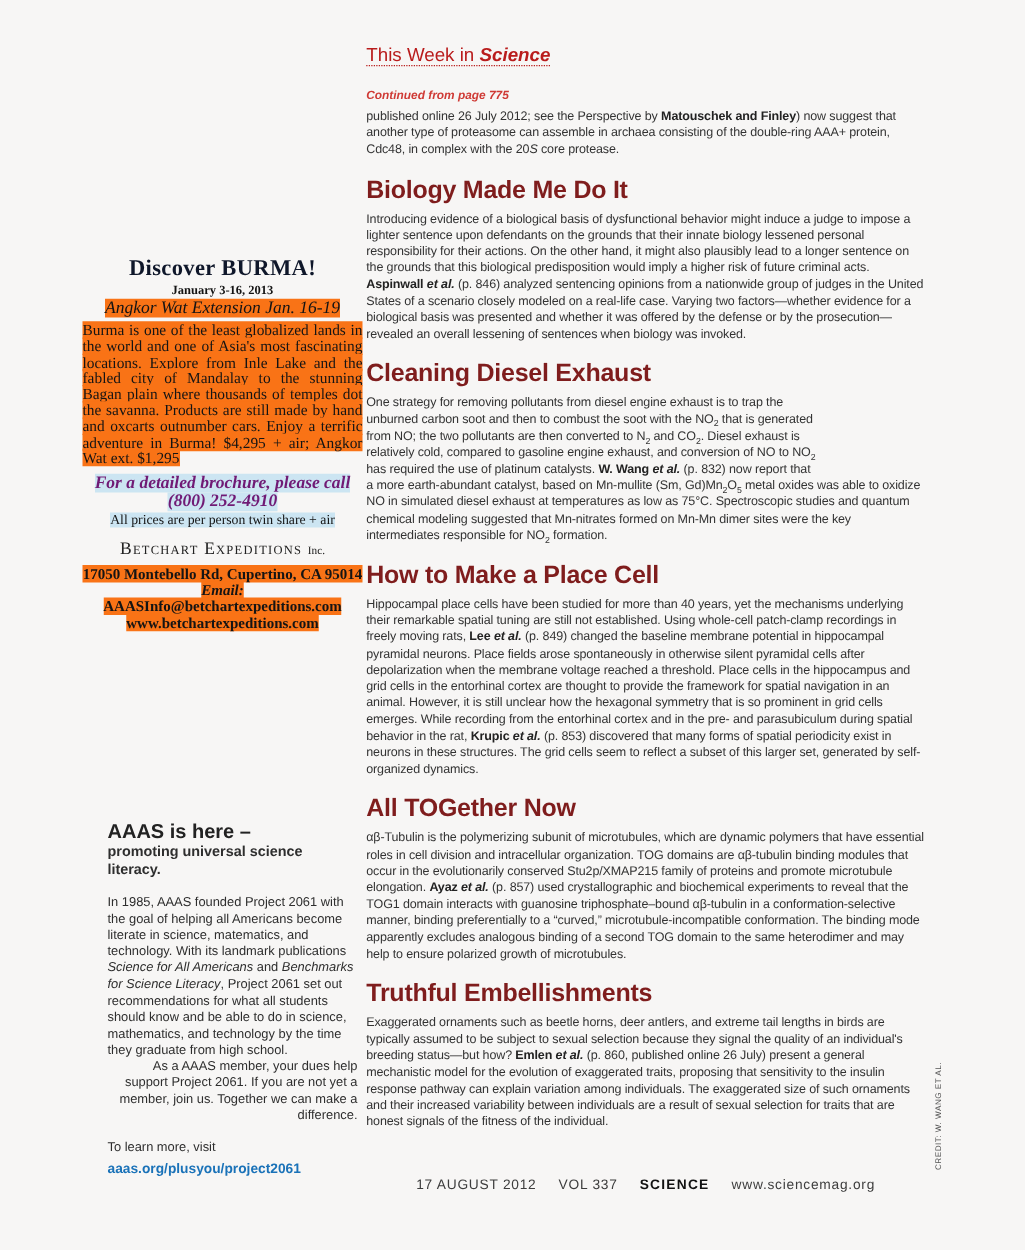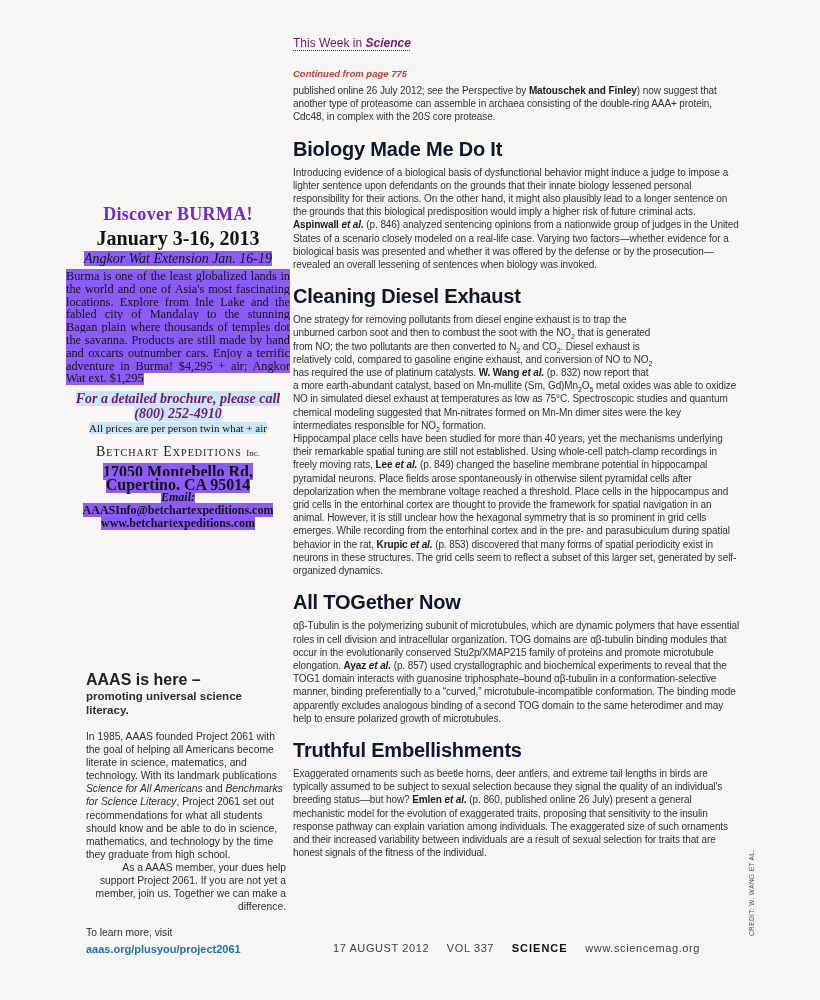--- a/index.html
+++ b/index.html
@@ -5,78 +5,78 @@
   html,body{margin:0;padding:0;}
   body{
     width:820px;height:1000px;position:relative;
     background:#f7f6f5;
     font-family:"Liberation Sans",sans-serif;
     color:#333;
     overflow:hidden;
   }
   
   .main{position:absolute;left:293px;top:36px;width:447px;}
-  .page-title{font-size:12px;font-weight:normal;margin:0 0 18px 0;color:#701a75;}
+  .page-title{font-size:15px;font-weight:normal;margin:0 0 18px 0;color:#b91c1c;}
   .page-title .tw{text-decoration:underline dotted 1px;text-underline-offset:3px;}
   .page-title em{font-weight:bold;font-style:italic;}
   .continued{color:#cf3a35;font-style:italic;font-weight:bold;font-size:9.5px;margin:0 0 5px 0;}
   p.body{font-size:10px;line-height:13.2px;letter-spacing:-0.1px;margin:0;}
   p.body b{color:#222;}
   p.body sub{font-size:7px;line-height:0;}
-  h2.sec{color:#0f172a;font-size:20px;line-height:22px;font-weight:bold;letter-spacing:-0.2px;margin:14px 0 6px 0;}
+  h2.sec{color:#7f1d1d;font-size:20px;line-height:22px;font-weight:bold;letter-spacing:-0.2px;margin:14px 0 6px 0;}
   .para-wrap{overflow:visible;}
   .ghost-float{float:right;width:85px;height:66px;}
   
   .footer{position:absolute;left:293px;top:942px;width:447px;text-align:center;
           font-size:11px;color:#3d3d3d;letter-spacing:0.6px;}
   .footer span{margin:0 7px;}
   .footer .brand{font-weight:bold;color:#111;letter-spacing:1px;}
   
   .credit{position:absolute;left:748px;top:826px;height:110px;
           font-size:6.5px;color:#555;letter-spacing:0.4px;
           writing-mode:vertical-rl;transform:rotate(180deg);white-space:nowrap;}
   
   .burma{position:absolute;left:66px;top:204px;width:224px;
          font-family:"Liberation Serif",serif;color:#141414;text-align:center;}
-  .burma .ad-title{font-size:18px;font-weight:bold;color:#6d28d9;letter-spacing:0.3px;margin-bottom:2px;}
-  .burma .ad-dates{font-size:20px;font-weight:bold;margin-bottom:1px;}
+  .burma .ad-title{font-size:18px;font-weight:bold;color:#0f172a;letter-spacing:0.3px;margin-bottom:2px;}
+  .burma .ad-dates{font-size:10px;font-weight:bold;margin-bottom:1px;}
   .burma .ad-sub{font-size:14px;font-style:italic;margin-bottom:3px;}
-  .hl-y{background:#8b5cf6;}
+  .hl-y{background:#f97316;}
   .hl-b{background:#cce5f2;}
   .burma .ad-body{font-size:12.3px;line-height:12.8px;text-align:justify;margin:0;}
   .burma .ad-brochure{font-size:14px;line-height:15px;font-weight:bold;font-style:italic;
                       color:#701a75;margin-top:6px;}
   .burma .ad-note{font-size:11px;line-height:13px;margin-top:1px;}
   .burma .ad-company{font-size:14px;margin-top:9px;letter-spacing:1px;font-variant:small-caps;color:#222;}
   .burma .ad-company .inc{font-size:9px;font-variant:normal;letter-spacing:0;}
-  .burma .ad-address{font-size:16px;font-weight:bold;margin-top:5px;line-height:13px;}
+  .burma .ad-address{font-size:12px;font-weight:bold;margin-top:5px;line-height:13px;}
   .burma .ad-email{font-size:12px;font-weight:bold;line-height:13px;}
   .burma .ad-email i{font-weight:bold;}
   .burma .ad-web{font-size:12px;font-weight:bold;line-height:13px;}
   
-  .aaas{position:absolute;left:86px;top:670px;width:200px;color:#2e2e2e;}
+  .aaas{position:absolute;left:86px;top:656px;width:200px;color:#2e2e2e;}
   .aaas-head{font-size:16px;font-weight:bold;color:#222;line-height:19px;}
   .aaas-sub{font-size:11.5px;font-weight:bold;line-height:14px;margin-bottom:13px;}
   .aaas p{font-size:10.3px;line-height:13.1px;margin:0;}
   .aaas p.indent{text-indent:10px;text-align:right;}
   .aaas .cta{margin-top:13px;}
   .aaas-link{color:#1a72b8;font-weight:bold;font-size:11px;text-decoration:none;display:inline-block;}
 </style>
 </head>
 <body>
 
 <div class="page">
 
   <aside class="burma">
     <div class="ad-title">Discover BURMA!</div>
     <div class="ad-dates">January 3-16, 2013</div>
     <div class="ad-sub"><span class="hl-y">Angkor Wat Extension Jan. 16-19</span></div>
     <p class="ad-body"><span class="hl-y">Burma is one of the least globalized lands in the world and one of Asia's most fascinating locations. Explore from Inle Lake and the fabled city of Mandalay to the stunning Bagan plain where thousands of temples dot the savanna. Products are still made by hand and oxcarts outnumber cars. Enjoy a terrific adventure in Burma! $4,295 + air; Angkor Wat ext. $1,295</span></p>
     <div class="ad-brochure"><span class="hl-b">For a detailed brochure, please call (800) 252-4910</span></div>
-    <div class="ad-note"><span class="hl-b">All prices are per person twin what + air</span></div>
+    <div class="ad-note"><span class="hl-b">All prices are per person twin share + air</span></div>
     <div class="ad-company"><span>Betchart Expeditions</span> <span class="inc">Inc.</span></div>
     <div class="ad-address"><span class="hl-y">17050 Montebello Rd, Cupertino, CA 95014</span></div>
     <div class="ad-email"><span class="hl-y"><i>Email:</i> AAASInfo@betchartexpeditions.com</span></div>
     <div class="ad-web"><span class="hl-y">www.betchartexpeditions.com</span></div>
   </aside>
 
   <aside class="aaas">
     <div class="aaas-head">AAAS is here –</div>
     <div class="aaas-sub">promoting universal science literacy.</div>
     <p>In 1985, AAAS founded Project 2061 with the goal of helping all Americans become literate in science, matematics, and technology. With its landmark publications <i>Science for All Americans</i> and <i>Benchmarks for Science Literacy</i>, Project 2061 set out recommendations for what all students should know and be able to do in science, mathematics, and technology by the time they graduate from high school.</p>
@@ -97,20 +97,21 @@
 
     <section>
       <h2 class="sec">Cleaning Diesel Exhaust</h2>
       <div class="para-wrap">
         <div class="ghost-float"></div>
         <p class="body">One strategy for removing pollutants from diesel engine exhaust is to trap the unburned carbon soot and then to combust the soot with the NO<sub>2</sub> that is generated from NO; the two pollutants are then converted to N<sub>2</sub> and CO<sub>2</sub>. Diesel exhaust is relatively cold, compared to gasoline engine exhaust, and conversion of NO to NO<sub>2</sub> has required the use of platinum catalysts. <b>W. Wang <i>et al.</i></b> (p. 832) now report that a more earth-abundant catalyst, based on Mn-mullite (Sm, Gd)Mn<sub>2</sub>O<sub>5</sub> metal oxides was able to oxidize NO in simulated diesel exhaust at temperatures as low as 75°C. Spectroscopic studies and quantum chemical modeling suggested that Mn-nitrates formed on Mn-Mn dimer sites were the key intermediates responsible for NO<sub>2</sub> formation.</p>
       </div>
     </section>
 
     <section>
+      <h2 class="sec">How to Make a Place Cell</h2>
       <p class="body">Hippocampal place cells have been studied for more than 40 years, yet the mechanisms underlying their remarkable spatial tuning are still not established. Using whole-cell patch-clamp recordings in freely moving rats, <b>Lee <i>et al.</i></b> (p. 849) changed the baseline membrane potential in hippocampal pyramidal neurons. Place fields arose spontaneously in otherwise silent pyramidal cells after depolarization when the membrane voltage reached a threshold. Place cells in the hippocampus and grid cells in the entorhinal cortex are thought to provide the framework for spatial navigation in an animal. However, it is still unclear how the hexagonal symmetry that is so prominent in grid cells emerges. While recording from the entorhinal cortex and in the pre- and parasubiculum during spatial behavior in the rat, <b>Krupic <i>et al.</i></b> (p. 853) discovered that many forms of spatial periodicity exist in neurons in these structures. The grid cells seem to reflect a subset of this larger set, generated by self-organized dynamics.</p>
     </section>
 
     <section>
       <h2 class="sec">All TOGether Now</h2>
       <p class="body">αβ-Tubulin is the polymerizing subunit of microtubules, which are dynamic polymers that have essential roles in cell division and intracellular organization. TOG domains are αβ-tubulin binding modules that occur in the evolutionarily conserved Stu2p/XMAP215 family of proteins and promote microtubule elongation. <b>Ayaz <i>et al.</i></b> (p. 857) used crystallographic and biochemical experiments to reveal that the TOG1 domain interacts with guanosine triphosphate–bound αβ-tubulin in a conformation-selective manner, binding preferentially to a “curved,” microtubule-incompatible conformation. The binding mode apparently excludes analogous binding of a second TOG domain to the same heterodimer and may help to ensure polarized growth of microtubules.</p>
     </section>
 
     <section>
       <h2 class="sec">Truthful Embellishments</h2>

